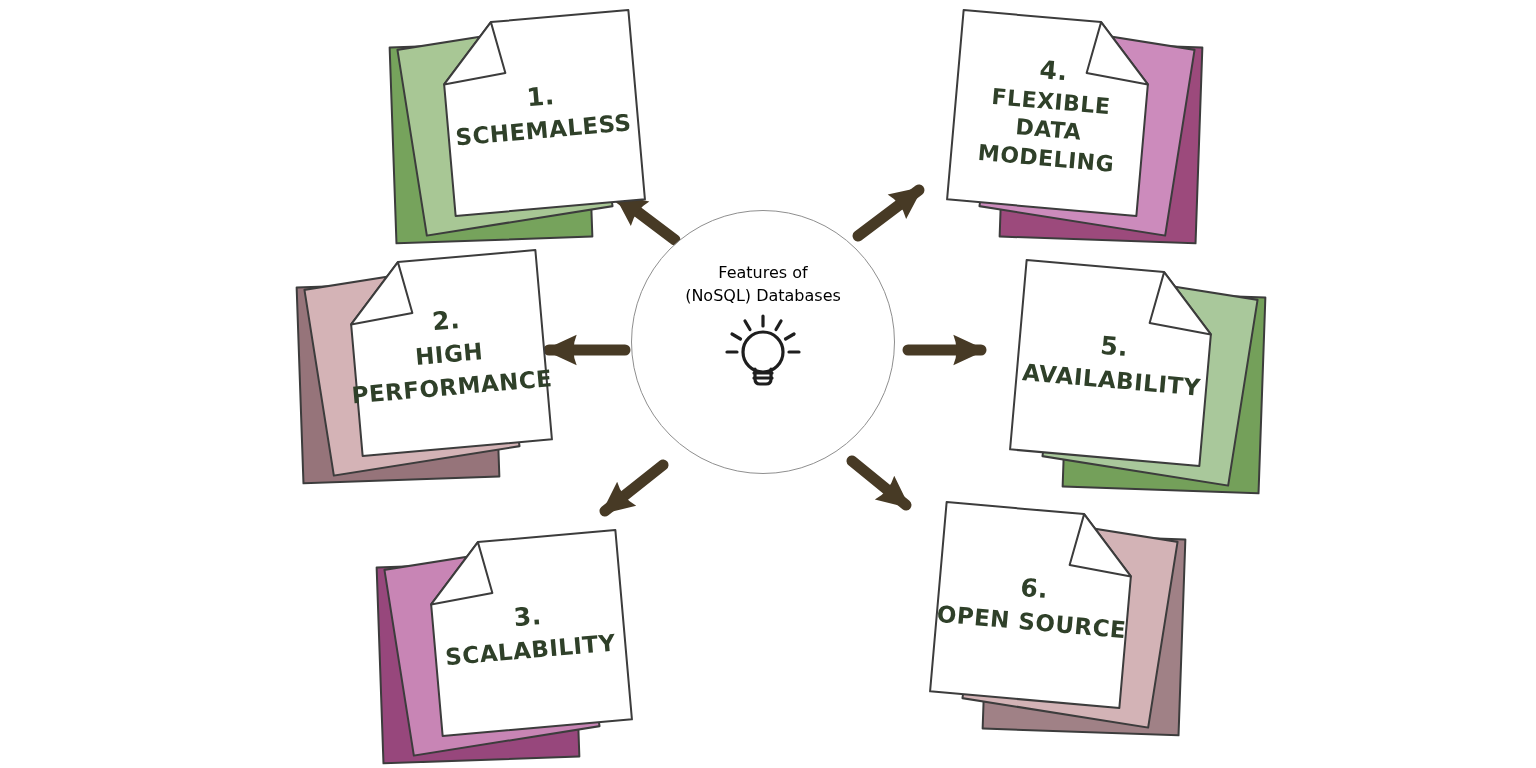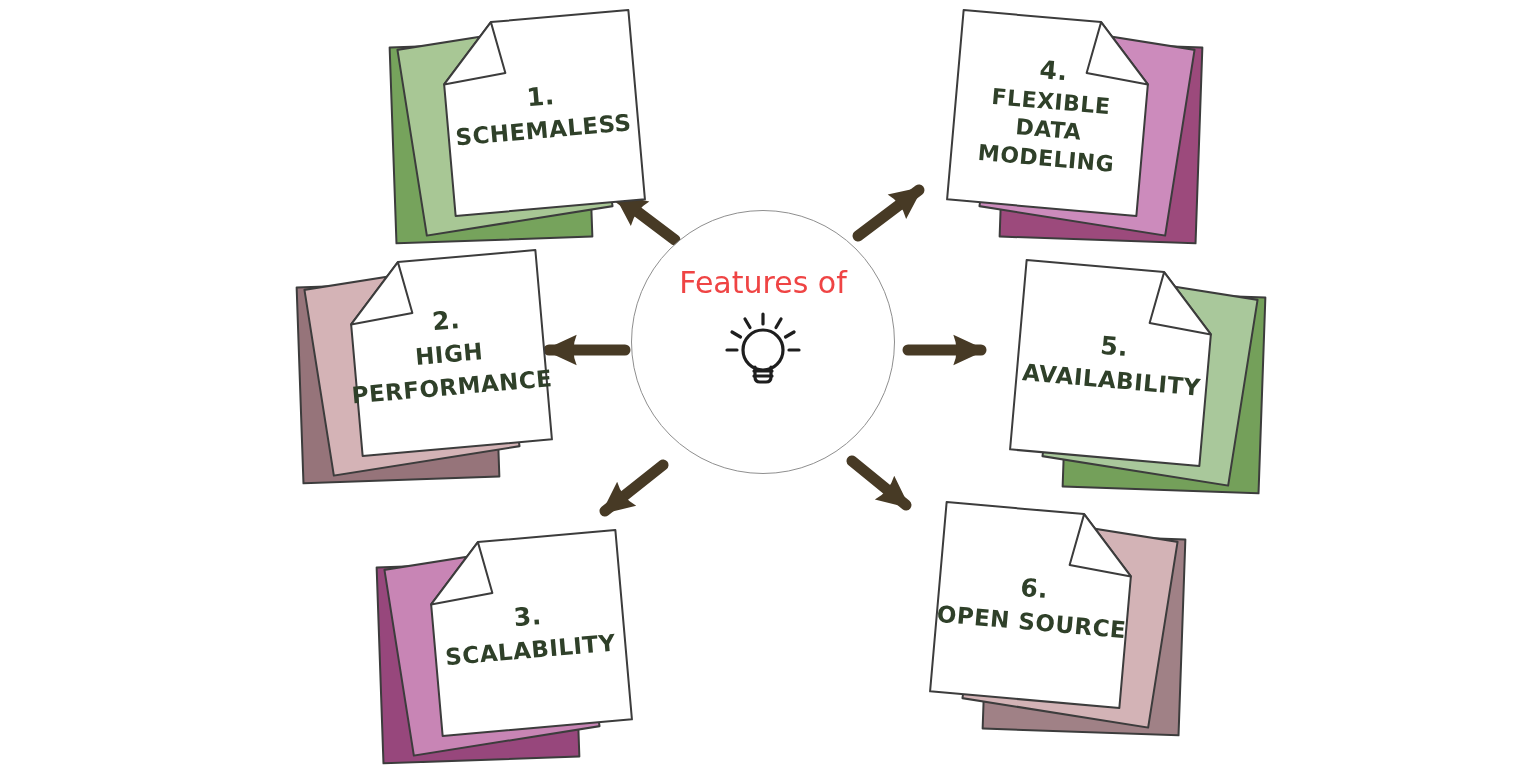--- a/index.html
+++ b/index.html
@@ -21,21 +21,21 @@
   .note.right .label{left:10px;top:10px;transform:rotate(5deg);}
   .label .num{font-size:25px;display:block;}
   .label .line{font-size:23px;display:block;}
   .note.compact .label .line{font-size:22px;line-height:1.3;}
 
   
   .center-circle{position:absolute;left:631px;top:210px;width:264px;height:264px;
                  box-sizing:border-box;border:1.6px solid #8f8f8f;border-radius:50%;
                  background:#ffffff;display:flex;flex-direction:column;align-items:center;
                  padding-top:50px;}
-  .center-text{font-size:30px;color:#ef4444;text-align:center;line-height:1.45;font-weight:500;}
+  .center-text{font-size:16px;color:#000000;text-align:center;line-height:1.45;font-weight:500;}
   .center-text span{display:block;}
   .bulb{margin-top:5px;}
   .bulb path,.bulb circle,.bulb line{fill:none;stroke:#1e1e1e;stroke-width:3.2;stroke-linecap:round;}
 
   
   .arrow-layer{position:absolute;left:0;top:0;pointer-events:none;}
   .arrow-layer line{stroke-width:11;stroke-linecap:round;}
 </style>
 </head>
 <body>
@@ -52,20 +52,21 @@
     <line x1="858" y1="236" x2="919" y2="190" marker-end="url(#ah)" stroke="#473a25"></line>
     <line x1="625" y1="350" x2="549" y2="350" marker-end="url(#ah)" stroke="#473a25"></line>
     <line x1="908" y1="350" x2="981" y2="350" marker-end="url(#ah)" stroke="#473a25"></line>
     <line x1="663" y1="465" x2="605" y2="511" marker-end="url(#ah)" stroke="#473a25"></line>
     <line x1="852" y1="461" x2="906" y2="505" marker-end="url(#ah)" stroke="#473a25"></line>
   </svg>
 
   <div class="center-circle">
     <div class="center-text">
       <span>Features of</span>
+      <span>(NoSQL) Databases</span>
     </div>
     <svg class="bulb" width="86" height="84" viewBox="0 0 86 84">
       <line x1="43" y1="14" x2="43" y2="4"></line>
       <line x1="56" y1="17.5" x2="61" y2="9"></line>
       <line x1="30" y1="17.5" x2="25" y2="9"></line>
       <line x1="65.5" y1="27" x2="74" y2="22"></line>
       <line x1="20.5" y1="27" x2="12" y2="22"></line>
       <line x1="69" y1="40" x2="79" y2="40"></line>
       <line x1="17" y1="40" x2="7" y2="40"></line>
       <circle cx="43" cy="40" r="20"></circle>

